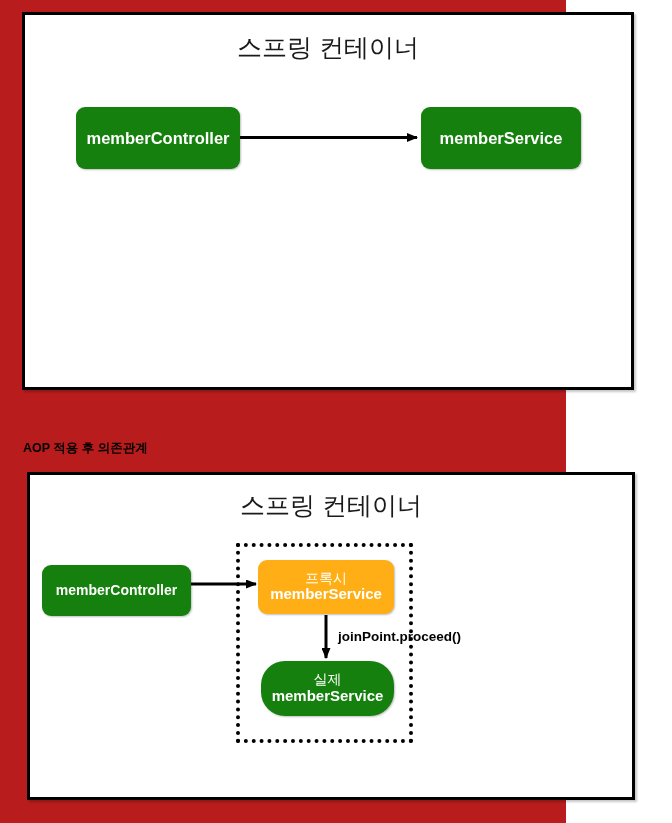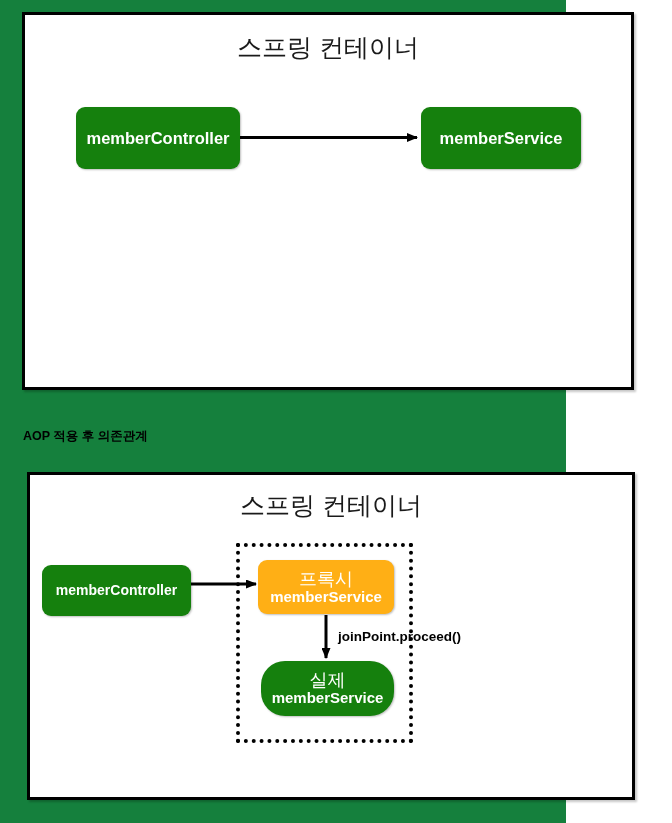--- a/index.html
+++ b/index.html
@@ -13,21 +13,21 @@
     height: 823px;
     position: relative;
     font-family: "Liberation Sans", "DejaVu Sans", sans-serif;
     overflow: hidden;
   }
   #page {
     position: absolute;
     left: 0; top: 0;
     width: 566px;
     height: 823px;
-    background: #15803d;
+    background: #b91c1c;
   }
 
   
   .panel {
     position: absolute;
     background: #ffffff;
     border: 3px solid #000000;
     box-sizing: border-box;
     box-shadow: 2px 2px 2px rgba(0,0,0,0.22);
   }
@@ -51,21 +51,21 @@
     letter-spacing: 0px;
     white-space: nowrap;
   }
   #panel-1 .panel-title { top: 16px; left: 0; }
   #panel-2 .panel-title { top: 14px; left: 0; }
 
   
   #aop-caption {
     position: absolute;
     left: 23px;
-    top: 428px;
+    top: 440px;
     font-size: 12.5px;
     font-weight: bold;
     color: #000000;
     white-space: nowrap;
   }
 
   
   .node {
     position: absolute;
     box-sizing: border-box;
@@ -78,21 +78,21 @@
     text-align: center;
     font-weight: bold;
     line-height: 1.12;
     box-shadow: 1px 1px 2px rgba(0,0,0,0.25);
   }
   .node.green  { background: #15800d; }
   .node.orange { background: #ffaf15; }
 
   .node .line-top {
     font-weight: normal;
-    font-size: 18px;
+    font-size: 14px;
     display: block;
   }
   .node .line-main {
     font-weight: bold;
     display: block;
   }
 
   
   #d1-controller {
     left: 51px;  top: 92px;

